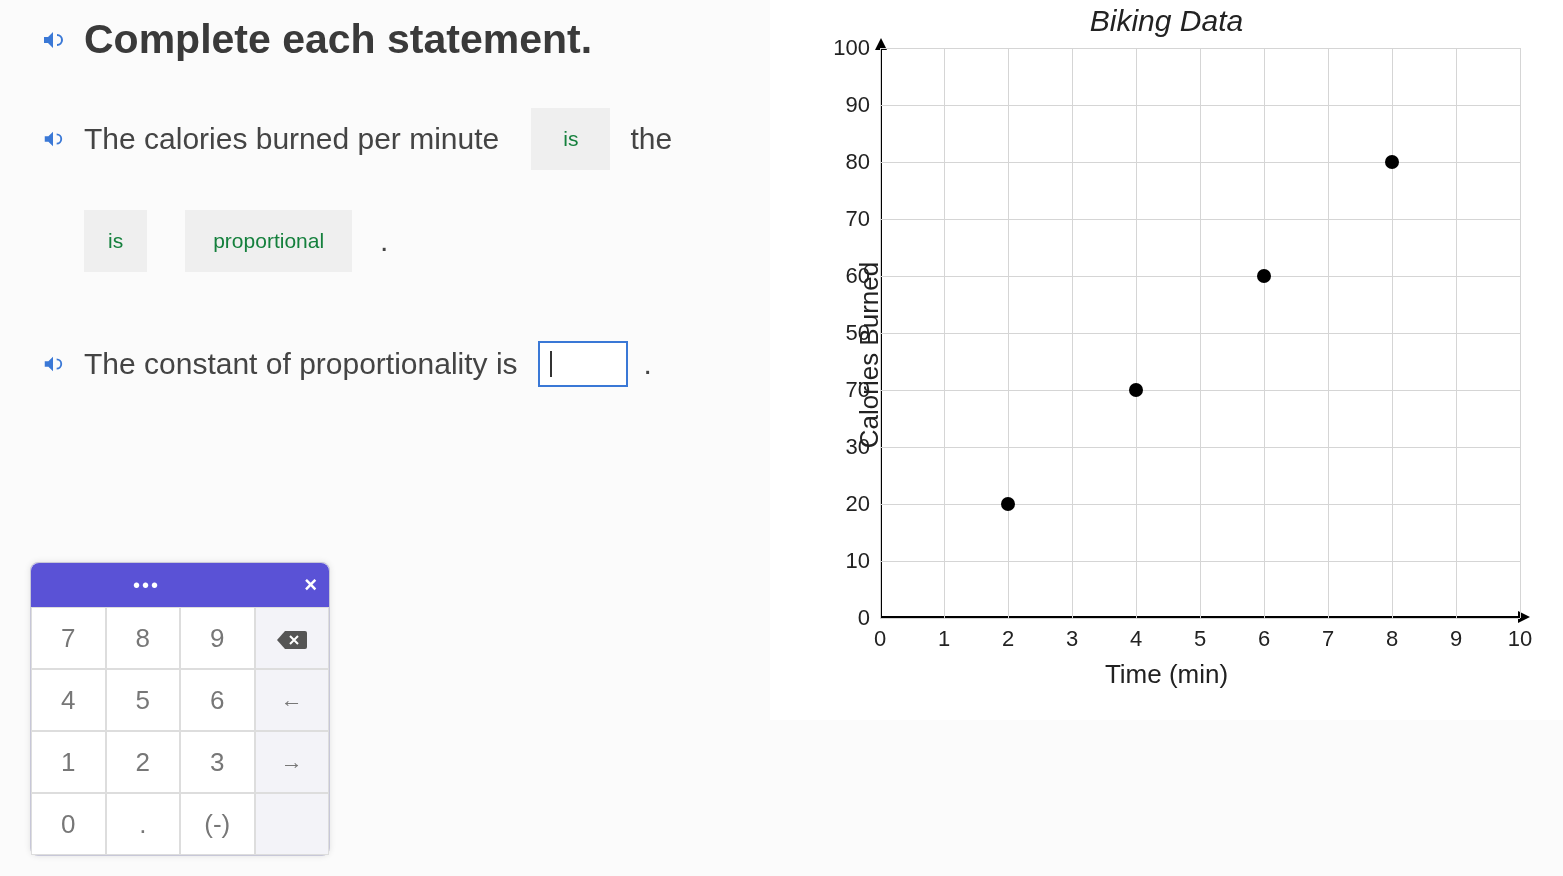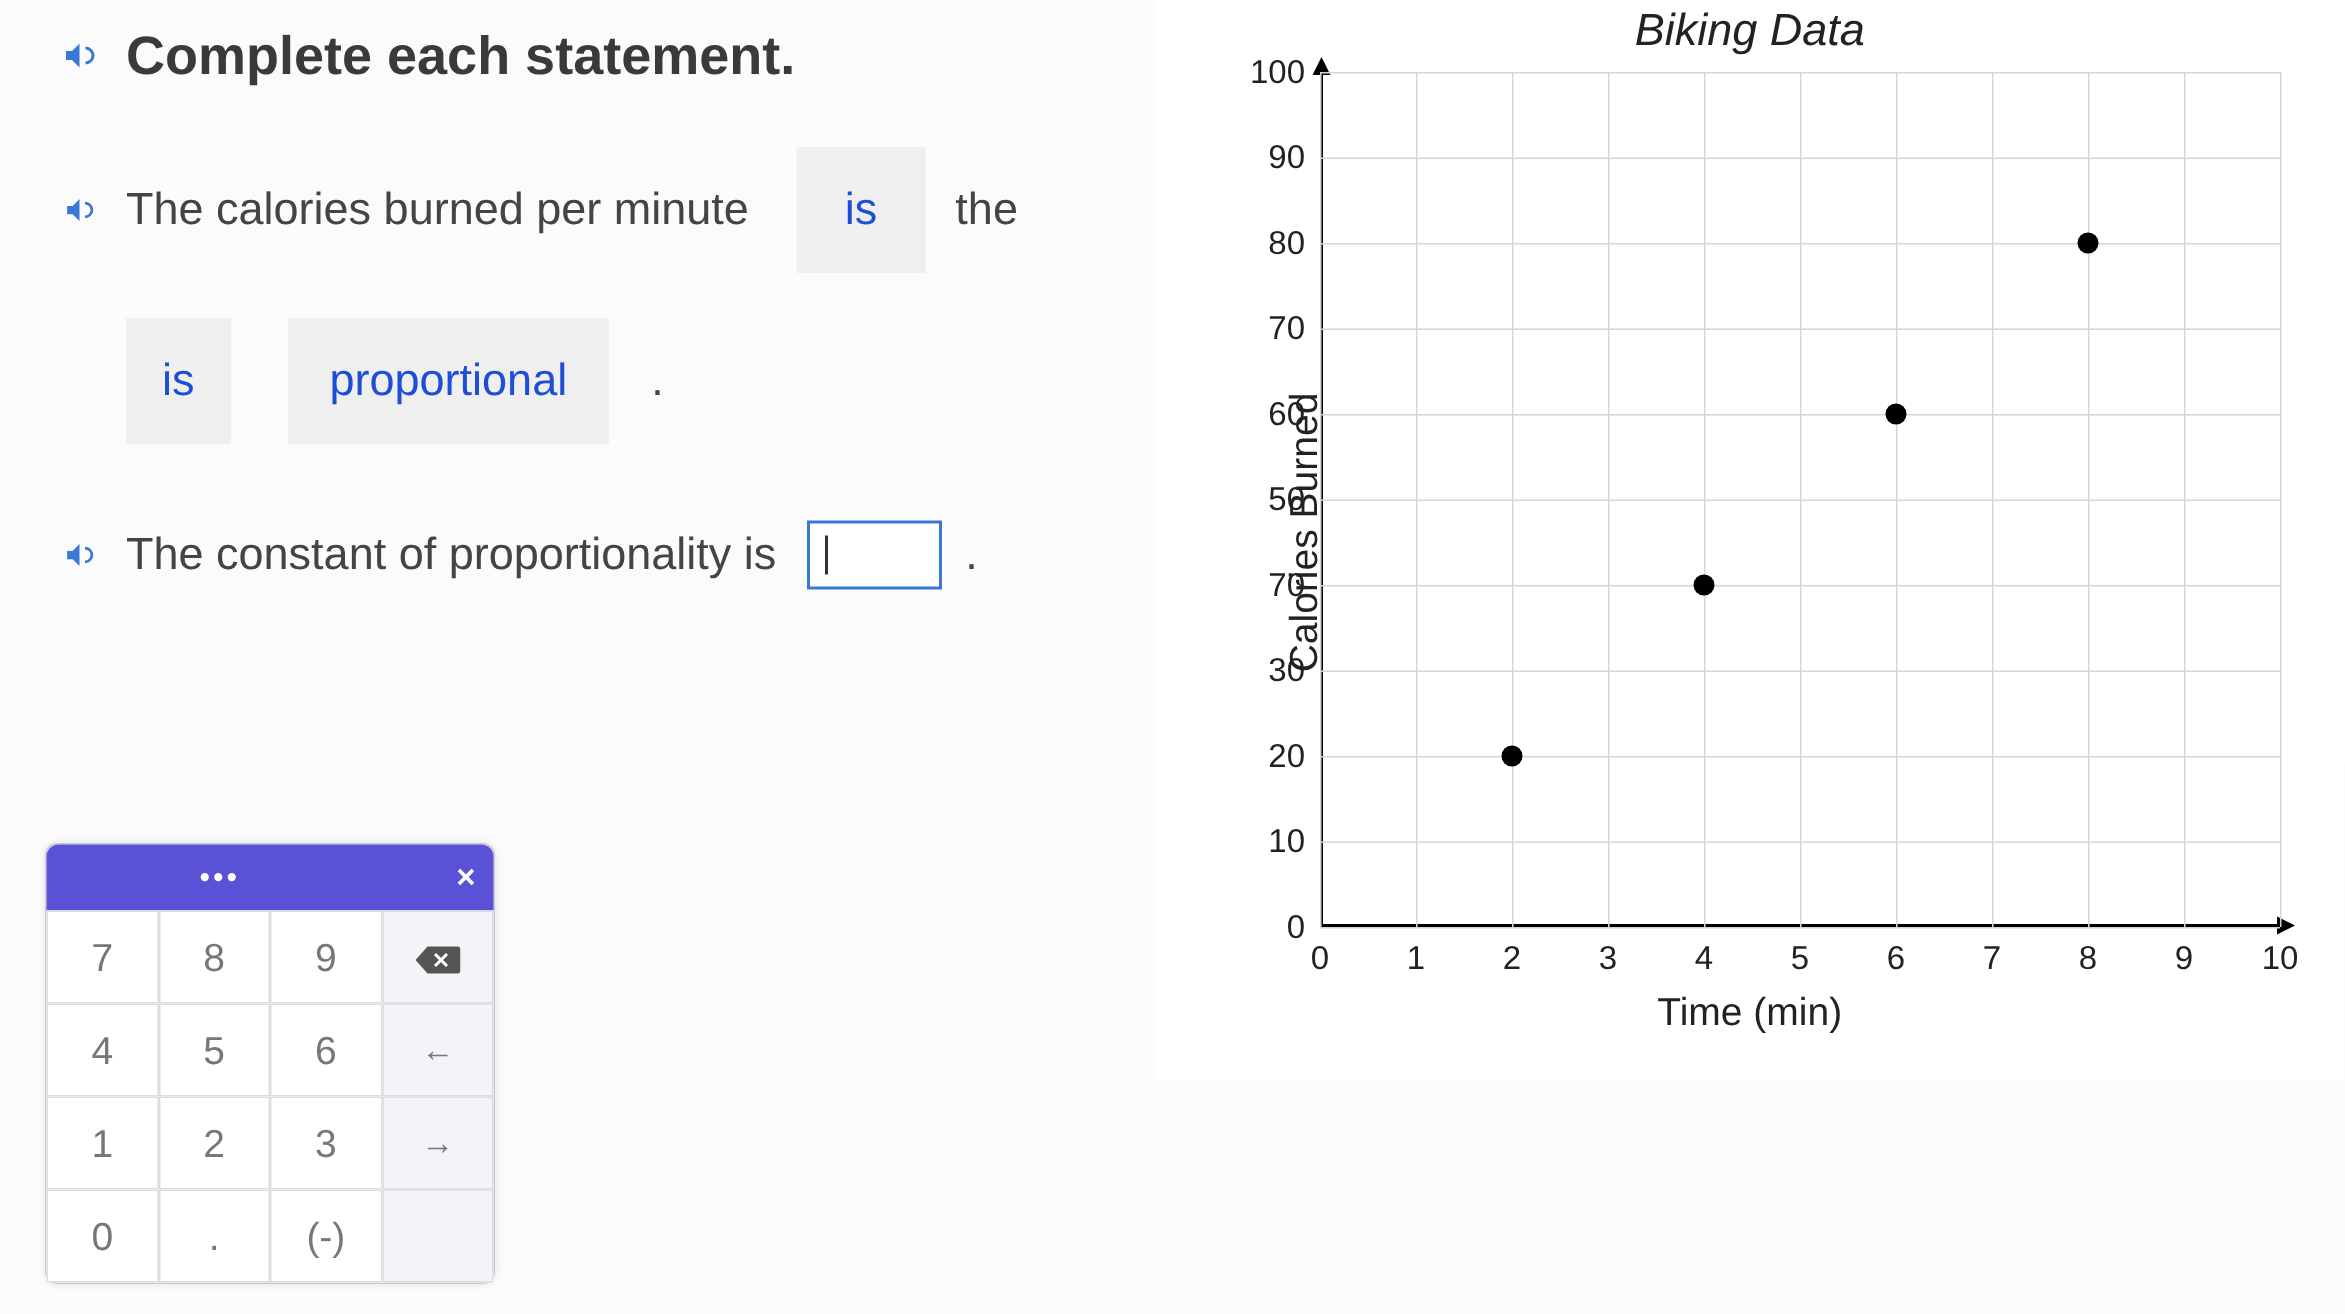--- a/index.html
+++ b/index.html
@@ -3,23 +3,23 @@
 <meta charset="utf-8">
 <style>
   * { box-sizing: border-box; margin: 0; padding: 0; }
   html, body { width: 1563px; height: 876px; font-family: Arial, Helvetica, sans-serif; background: #fbfbfb; color: #333; }
   .page { width: 1563px; height: 876px; position: relative; }
 
   .left { position: absolute; left: 0; top: 0; width: 760px; height: 876px; padding: 6px 10px 10px 40px; }
   .right { position: absolute; left: 770px; top: 0; width: 793px; height: 720px; background: #fff; border-left: 0; }
 
   .line { margin: 10px 0 30px 0; font-size: 30px; color: #444; display: flex; align-items: center; flex-wrap: wrap; }
-  .line.first { font-size: 36px; color: #3a3a3a; font-weight: 600; }
+  .line.first { font-size: 41px; color: #3a3a3a; font-weight: 600; }
   .speaker-icon { width: 26px; height: 26px; margin-right: 18px; flex: 0 0 auto; color: #3a78d6; display: inline-flex; align-items: center; justify-content: center; }
-  .filled-select { background: #efefef; padding: 6px 32px; margin: 0 20px; font-size: 30px; color: #1d4ed8; border: none; display: inline-block; }
+  .filled-select { background: #efefef; padding: 6px 32px; margin: 0 20px; font-size: 21px; color: #15803d; border: none; display: inline-block; }
   .word { margin-right: 12px; }
   .text-row { line-height: 2.4; }
   .input-box { width: 90px; height: 46px; border: 2px solid #3a78d6; background: #fff; margin: 0 8px; padding: 4px 10px; font-size: 26px; }
   .period { margin-left: 8px; }
 
   
   .keypad { position: absolute; left: 30px; bottom: 20px; width: 300px; border: 1px solid #c7c7d8; background: #f8f8fb; border-radius: 8px; box-shadow: 0 0 6px rgba(0,0,0,0.1); }
   .keypad-header { background: #5a52d6; color: #fff; height: 44px; display: flex; align-items: center; justify-content: space-between; padding: 0 12px; border-top-left-radius: 8px; border-top-right-radius: 8px; }
   .keypad-header .dots { font-size: 20px; letter-spacing: 2px; margin-left: 90px; }
   .keypad-header .close { font-size: 22px; font-weight: bold; cursor: pointer; }
@@ -75,21 +75,21 @@
       <span class="word">The calories burned per minute</span>
       <span class="filled-select">is</span>
       <span class="word">the</span>
     </div>
     <div class="line text-row" style="margin-top:0; padding-left:44px;">
       <span class="filled-select" style="margin-left:0; padding:6px 24px;">is</span>
       <span class="filled-select" style="margin-left:18px; padding:6px 28px;">proportional</span>
       <span class="period">.</span>
     </div>
 
-    <div class="line" style="margin-top:51px;">
+    <div class="line" style="margin-top:64px;">
       <span class="speaker-icon">
         <svg viewBox="0 0 24 24" width="22" height="22" fill="#3a78d6">
             <path d="M3 9v6h4l5 5V4L7 9H3z"></path>
             <path d="M16 7a5 5 0 010 10" fill="none" stroke="#3a78d6" stroke-width="2"></path>
           </svg>
       </span>
       <span class="word">The constant of proportionality is</span>
       <span class="input-box"><span class="cursor-caret"></span><span></span></span>
       <span class="period">.</span>
     </div>

